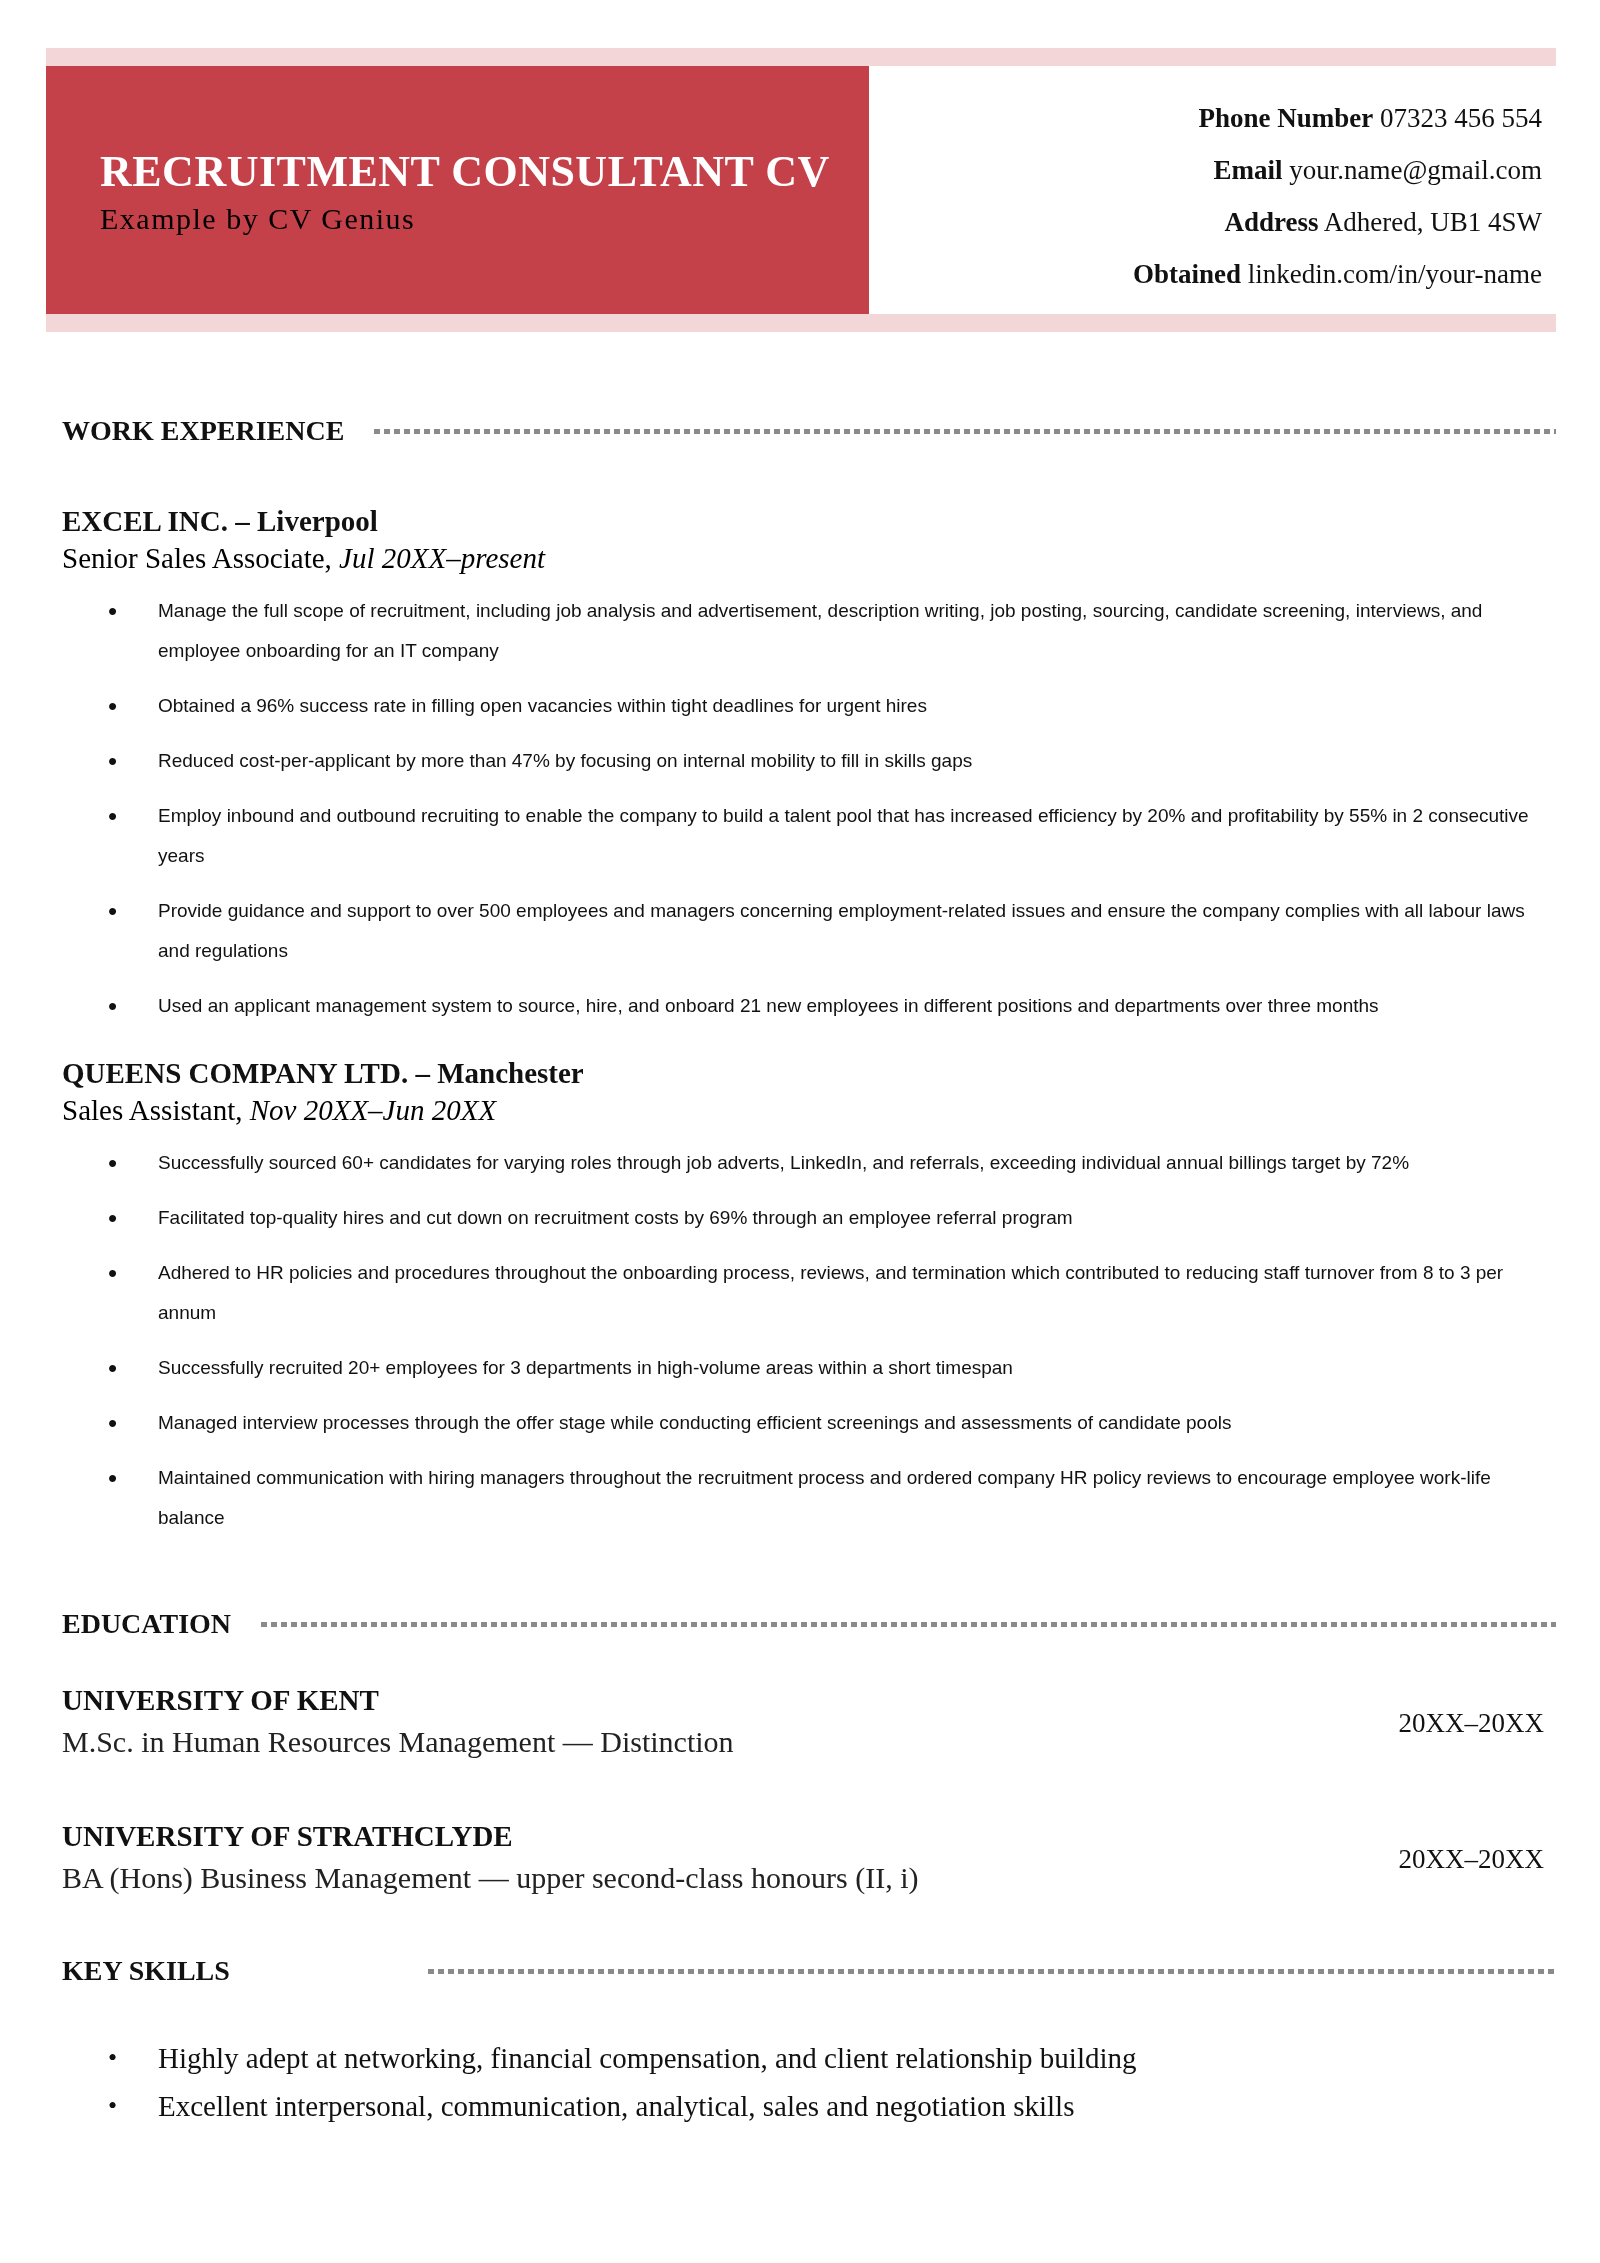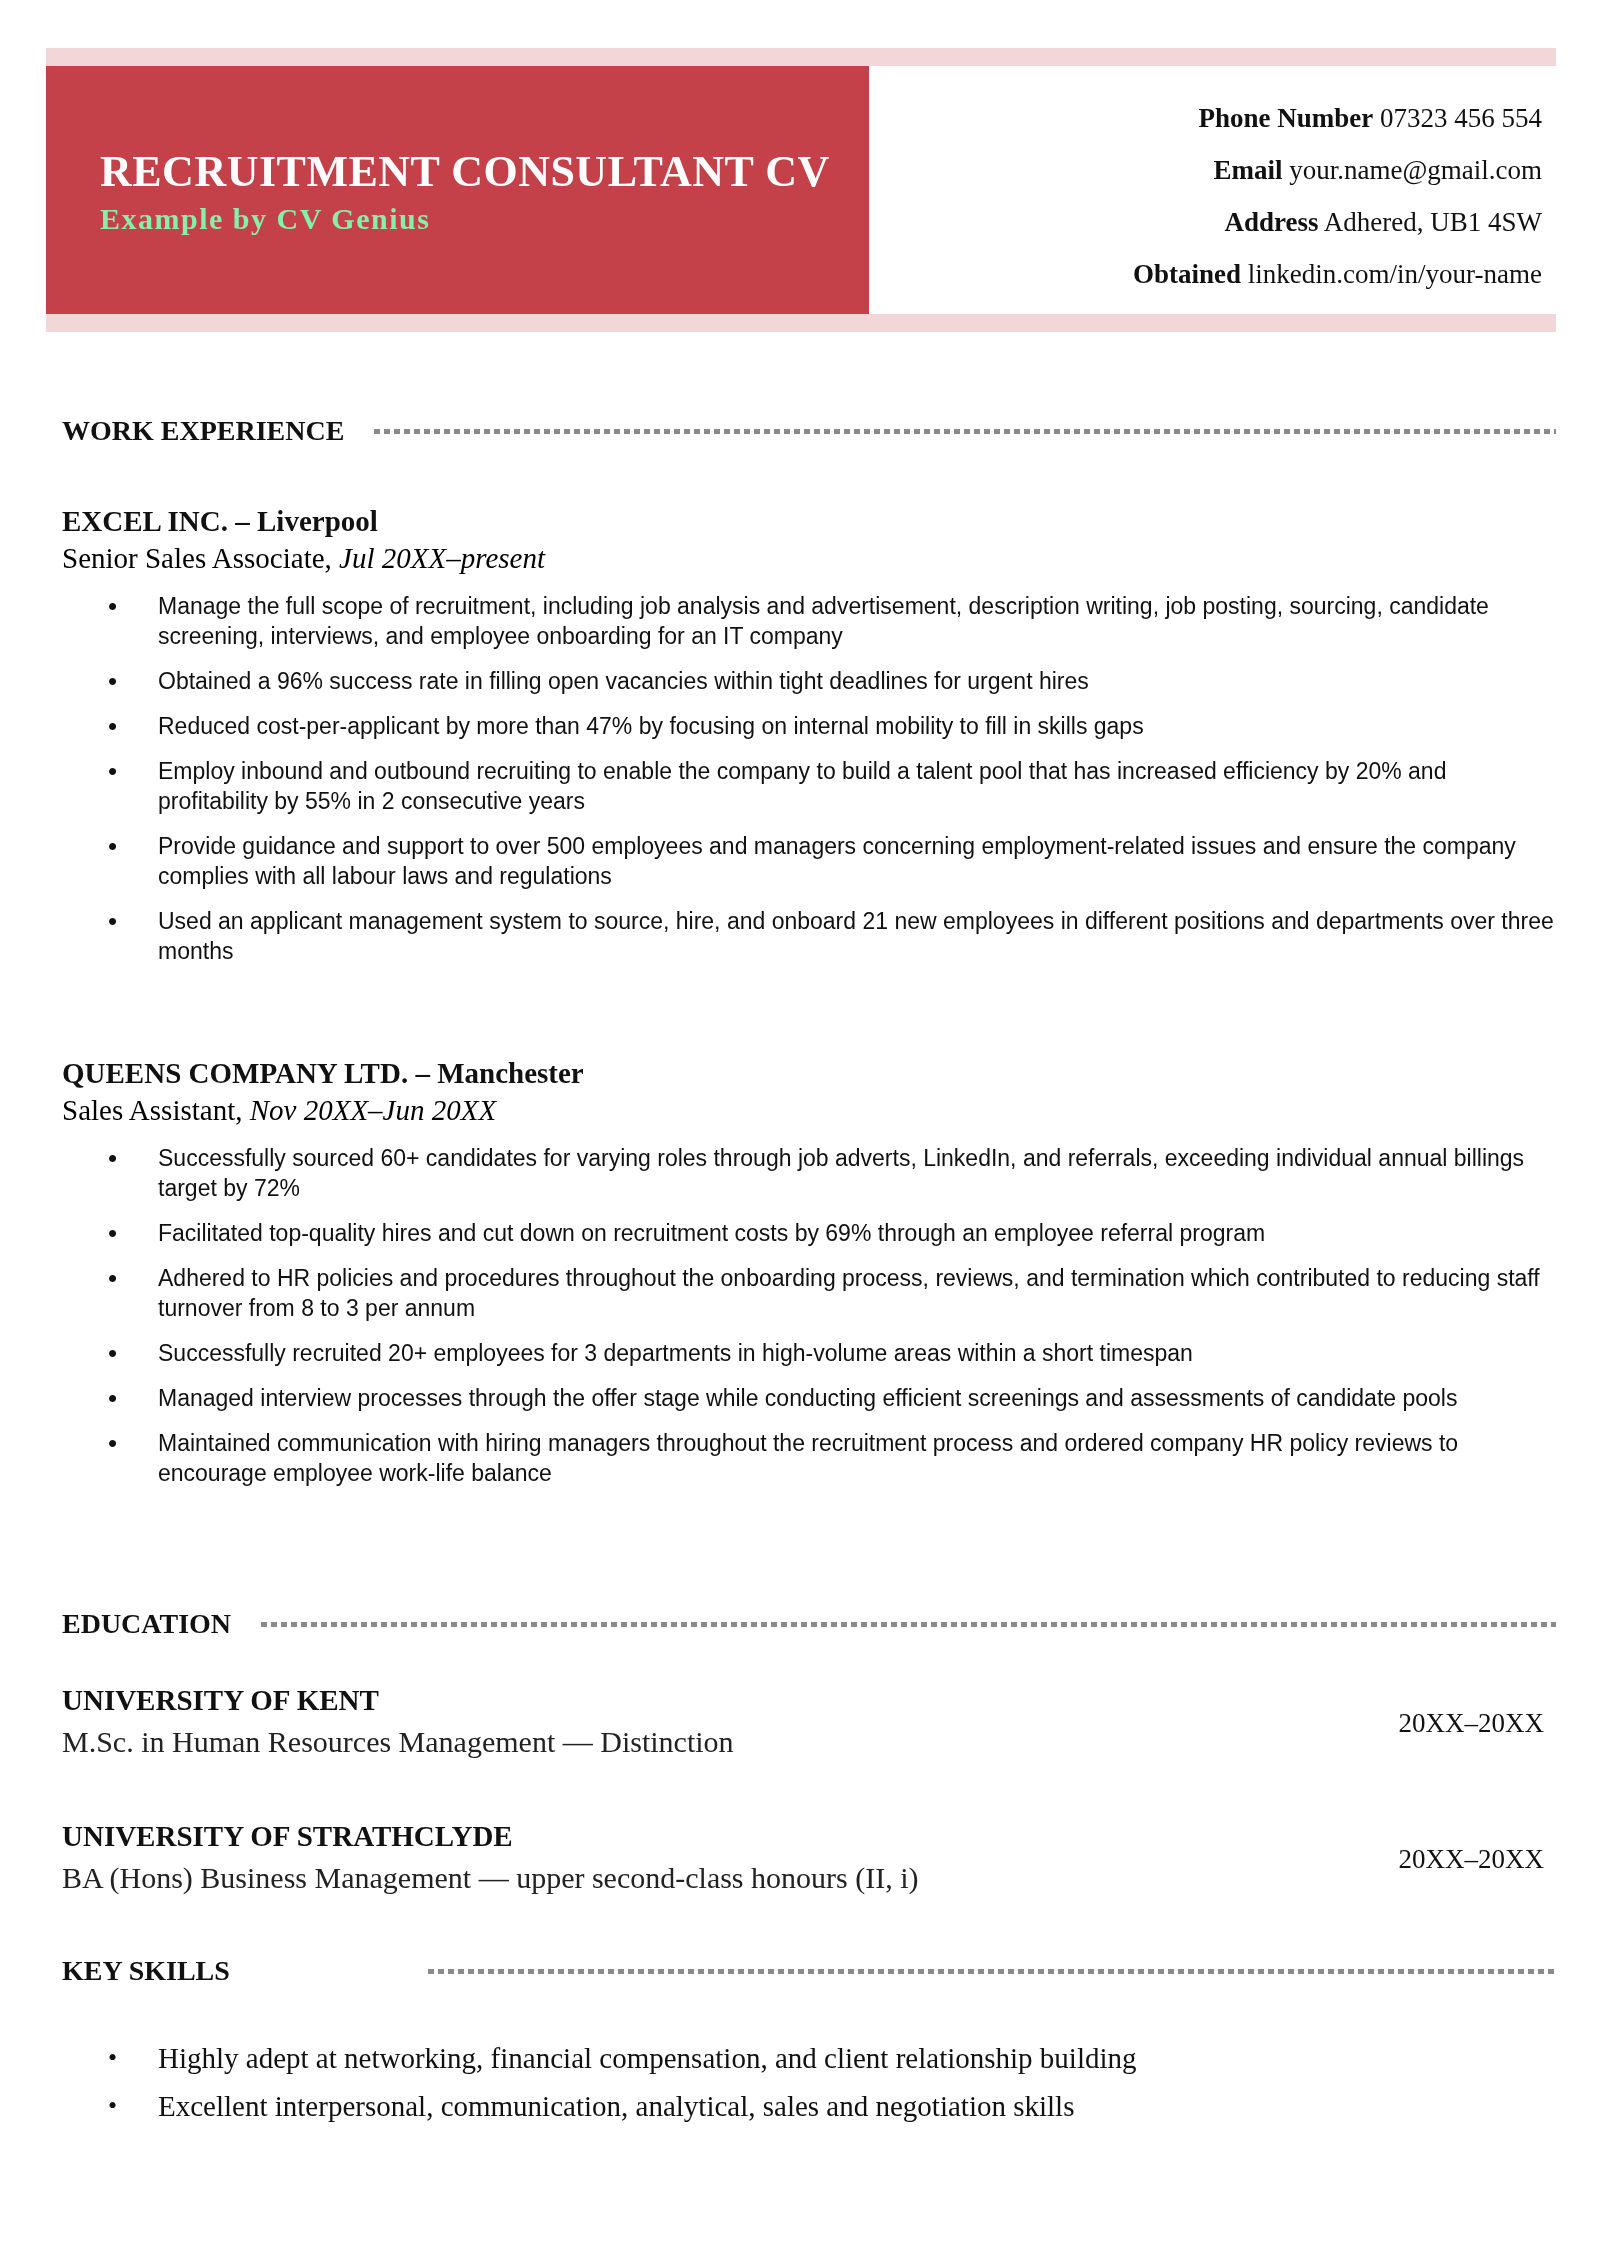--- a/index.html
+++ b/index.html
@@ -5,36 +5,36 @@
   html, body { margin: 0; padding: 0; background: #ffffff; }
   body { width: 1600px; height: 2263px; position: relative; overflow: hidden; color: #111; }
   .serif { font-family: "Liberation Serif", "DejaVu Serif", serif; }
   .sans { font-family: "Liberation Sans", "DejaVu Sans", sans-serif; }
 
   
   .band-top { position: absolute; left: 46px; top: 48px; width: 1510px; height: 18px; background: #f3d6d8; }
   .band-bottom { position: absolute; left: 46px; top: 314px; width: 1510px; height: 18px; background: #f3d6d8; }
   .title-block { position: absolute; left: 46px; top: 66px; width: 784px; height: 248px; background: #c4414a; color: #fff; padding-left: 39px; }
   .title-block .title { position: absolute; left: 54px; top: 80px; font-size: 44px; font-weight: bold; letter-spacing: 0.5px; white-space: nowrap; }
-  .title-block .subtitle { position: absolute; left: 54px; top: 136px; font-size: 30px; letter-spacing: 1.5px; color: #86efac; white-space: nowrap; font-weight: bold; }
+  .title-block .subtitle { position: absolute; left: 54px; top: 136px; font-size: 30px; letter-spacing: 1.5px; color: #000000; white-space: nowrap; }
   .contact { position: absolute; right: 58px; top: 92px; text-align: right; font-size: 27px; line-height: 52px; }
   .contact .row b { font-weight: bold; }
 
   
   .section-head { position: absolute; left: 62px; width: 1494px; height: 40px; display: flex; align-items: center; }
   .section-head .label { font-size: 28px; font-weight: bold; white-space: nowrap; }
   .section-head .rule { flex: 1; height: 5px; margin-left: 30px;
     background-image: repeating-linear-gradient(to right, #8a8a8a 0, #8a8a8a 6px, transparent 6px, transparent 10px); }
 
   .job { position: absolute; left: 62px; width: 1494px; }
   .job .company { font-size: 29px; font-weight: bold; line-height: 36px; }
   .job .role { font-size: 29px; line-height: 38px; color: #000000; }
   .job .role i { font-style: italic; }
   ul.bullets { margin: 14px 0 0 0; padding: 0 0 0 96px; list-style: none; }
-  ul.bullets li { position: relative; font-size: 23px; line-height: 30px; margin-bottom: 15px; color: #111; }
+  ul.bullets li { position: relative; font-size: 19px; line-height: 40px; margin-bottom: 15px; color: #111; }
   ul.bullets li::before { content: "\2022"; position: absolute; left: -50px; top: 0; font-size: 26px; }
 
   .edu { position: absolute; left: 62px; width: 1482px; }
   .edu .school { font-size: 29px; font-weight: bold; line-height: 40px; }
   .edu .degree { font-size: 30px; line-height: 44px; color: #222; }
   .edu .dates { position: absolute; right: 0; top: 28px; font-size: 27px; }
 
   .skills { position: absolute; left: 62px; top: 2027px; width: 1494px; }
   .skills ul.bullets li { font-size: 29px; line-height: 34px; margin-bottom: 14px; }
 </style>

